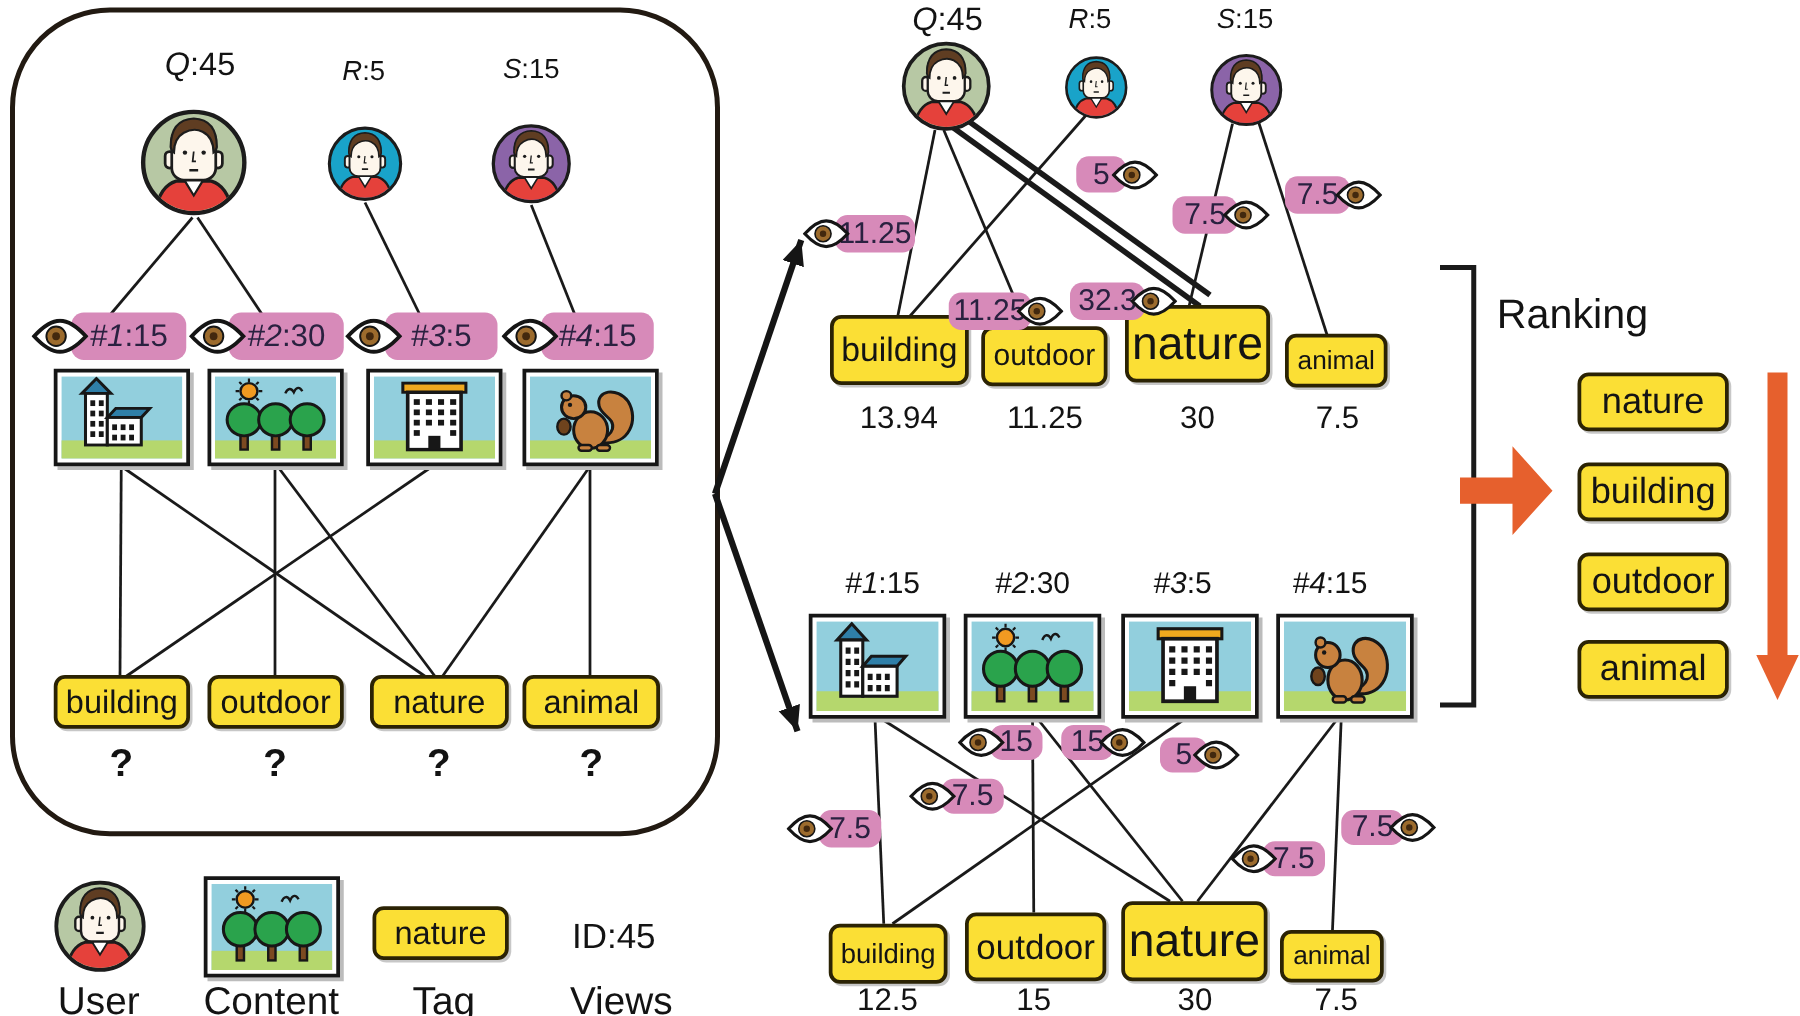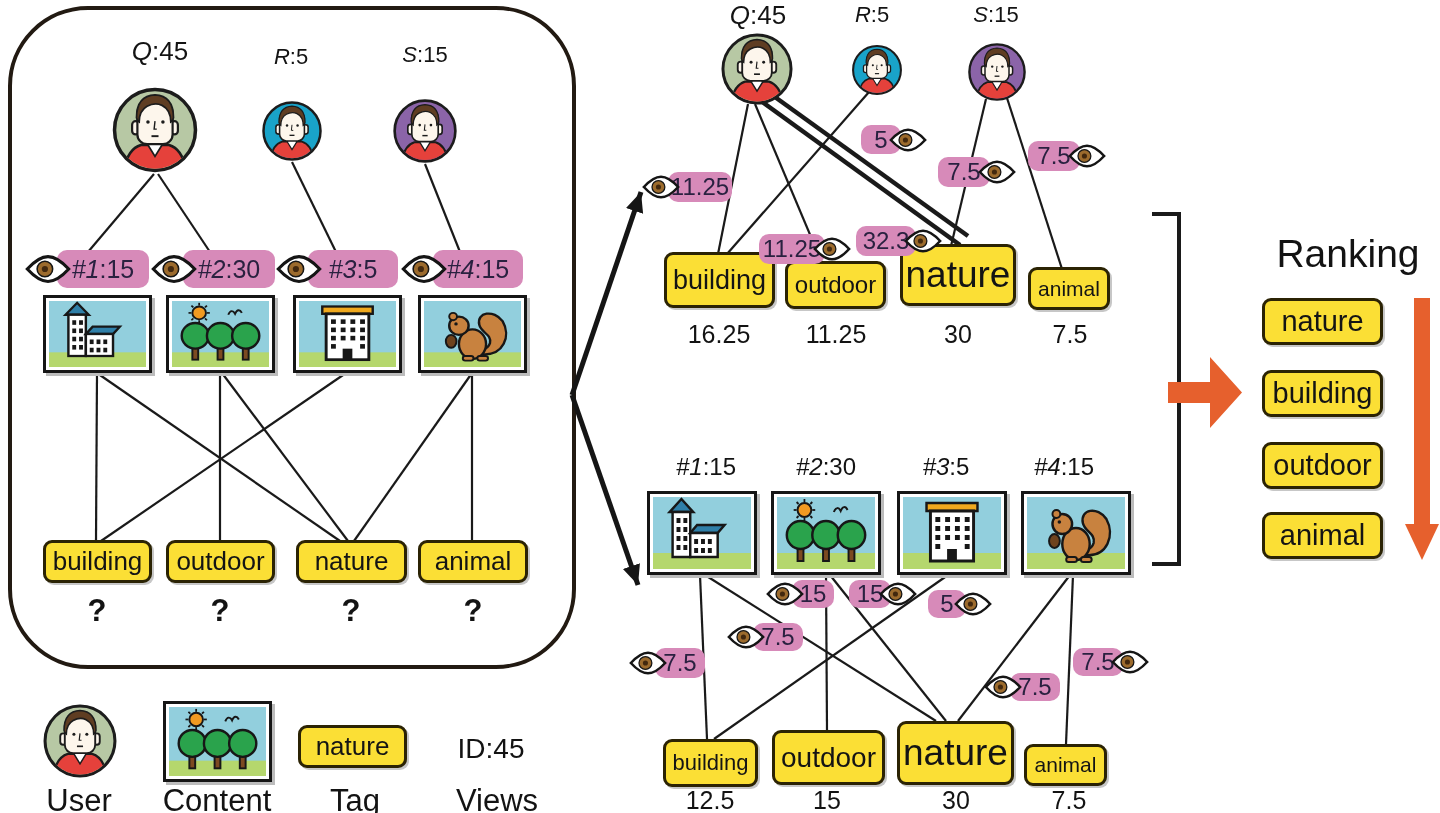--- a/index.html
+++ b/index.html
@@ -340,21 +340,21 @@
 <div class="tag" style="left:785px;top:261px;width:101px;height:48px;font-size:24px">
       <span>outdoor</span>
     </div>
 <div class="tag" style="left:900px;top:244px;width:116px;height:62px;font-size:37px">
       <span>nature</span>
     </div>
 <div class="tag" style="left:1028px;top:267px;width:82px;height:43px;font-size:21px">
       <span>animal</span>
     </div>
 
-<div class="lbl" style="left:669px;top:320px;width:100px;font-size:25px">16.25</div>
+<div class="lbl" style="left:669px;top:320px;width:100px;font-size:25px">13.94</div>
 <div class="lbl" style="left:786px;top:320px;width:100px;font-size:25px">11.25</div>
 <div class="lbl" style="left:908px;top:320px;width:100px;font-size:25px">30</div>
 <div class="lbl" style="left:1020px;top:320px;width:100px;font-size:25px">7.5</div>
 
 <div class="lbl" style="left:646px;top:453px;width:120px;font-size:24px"><span class="it">#1</span><span>:15</span></div>
 <div class="lbl" style="left:766px;top:453px;width:120px;font-size:24px"><span class="it">#2</span><span>:30</span></div>
 <div class="lbl" style="left:886px;top:453px;width:120px;font-size:24px"><span class="it">#3</span><span>:5</span></div>
 <div class="lbl" style="left:1004px;top:453px;width:120px;font-size:24px"><span class="it">#4</span><span>:15</span></div>
 
 <div class="pic" style="left:647px;top:491px;width:110px;height:84px">
@@ -432,21 +432,21 @@
     </div>
 <div class="tag" style="left:1024px;top:744px;width:83px;height:42px;font-size:21px">
       <span>animal</span>
     </div>
 
 <div class="lbl" style="left:660px;top:786px;width:100px;font-size:25px">12.5</div>
 <div class="lbl" style="left:777px;top:786px;width:100px;font-size:25px">15</div>
 <div class="lbl" style="left:906px;top:786px;width:100px;font-size:25px">30</div>
 <div class="lbl" style="left:1019px;top:786px;width:100px;font-size:25px">7.5</div>
 
-<div class="lbl" style="left:1268px;top:232px;width:160px;font-size:39px">Ranking</div>
+<div class="lbl" style="left:1178px;top:232px;width:160px;font-size:33px">Ranking</div>
 <div class="rank-tag" style="left:1262px;top:298px;width:121px;height:47px;font-size:29px">
       <span>nature</span>
     </div>
 <div class="rank-tag" style="left:1262px;top:370px;width:121px;height:47px;font-size:29px">
       <span>building</span>
     </div>
 <div class="rank-tag" style="left:1262px;top:442px;width:121px;height:47px;font-size:29px">
       <span>outdoor</span>
     </div>
 <div class="rank-tag" style="left:1262px;top:512px;width:121px;height:47px;font-size:29px">

